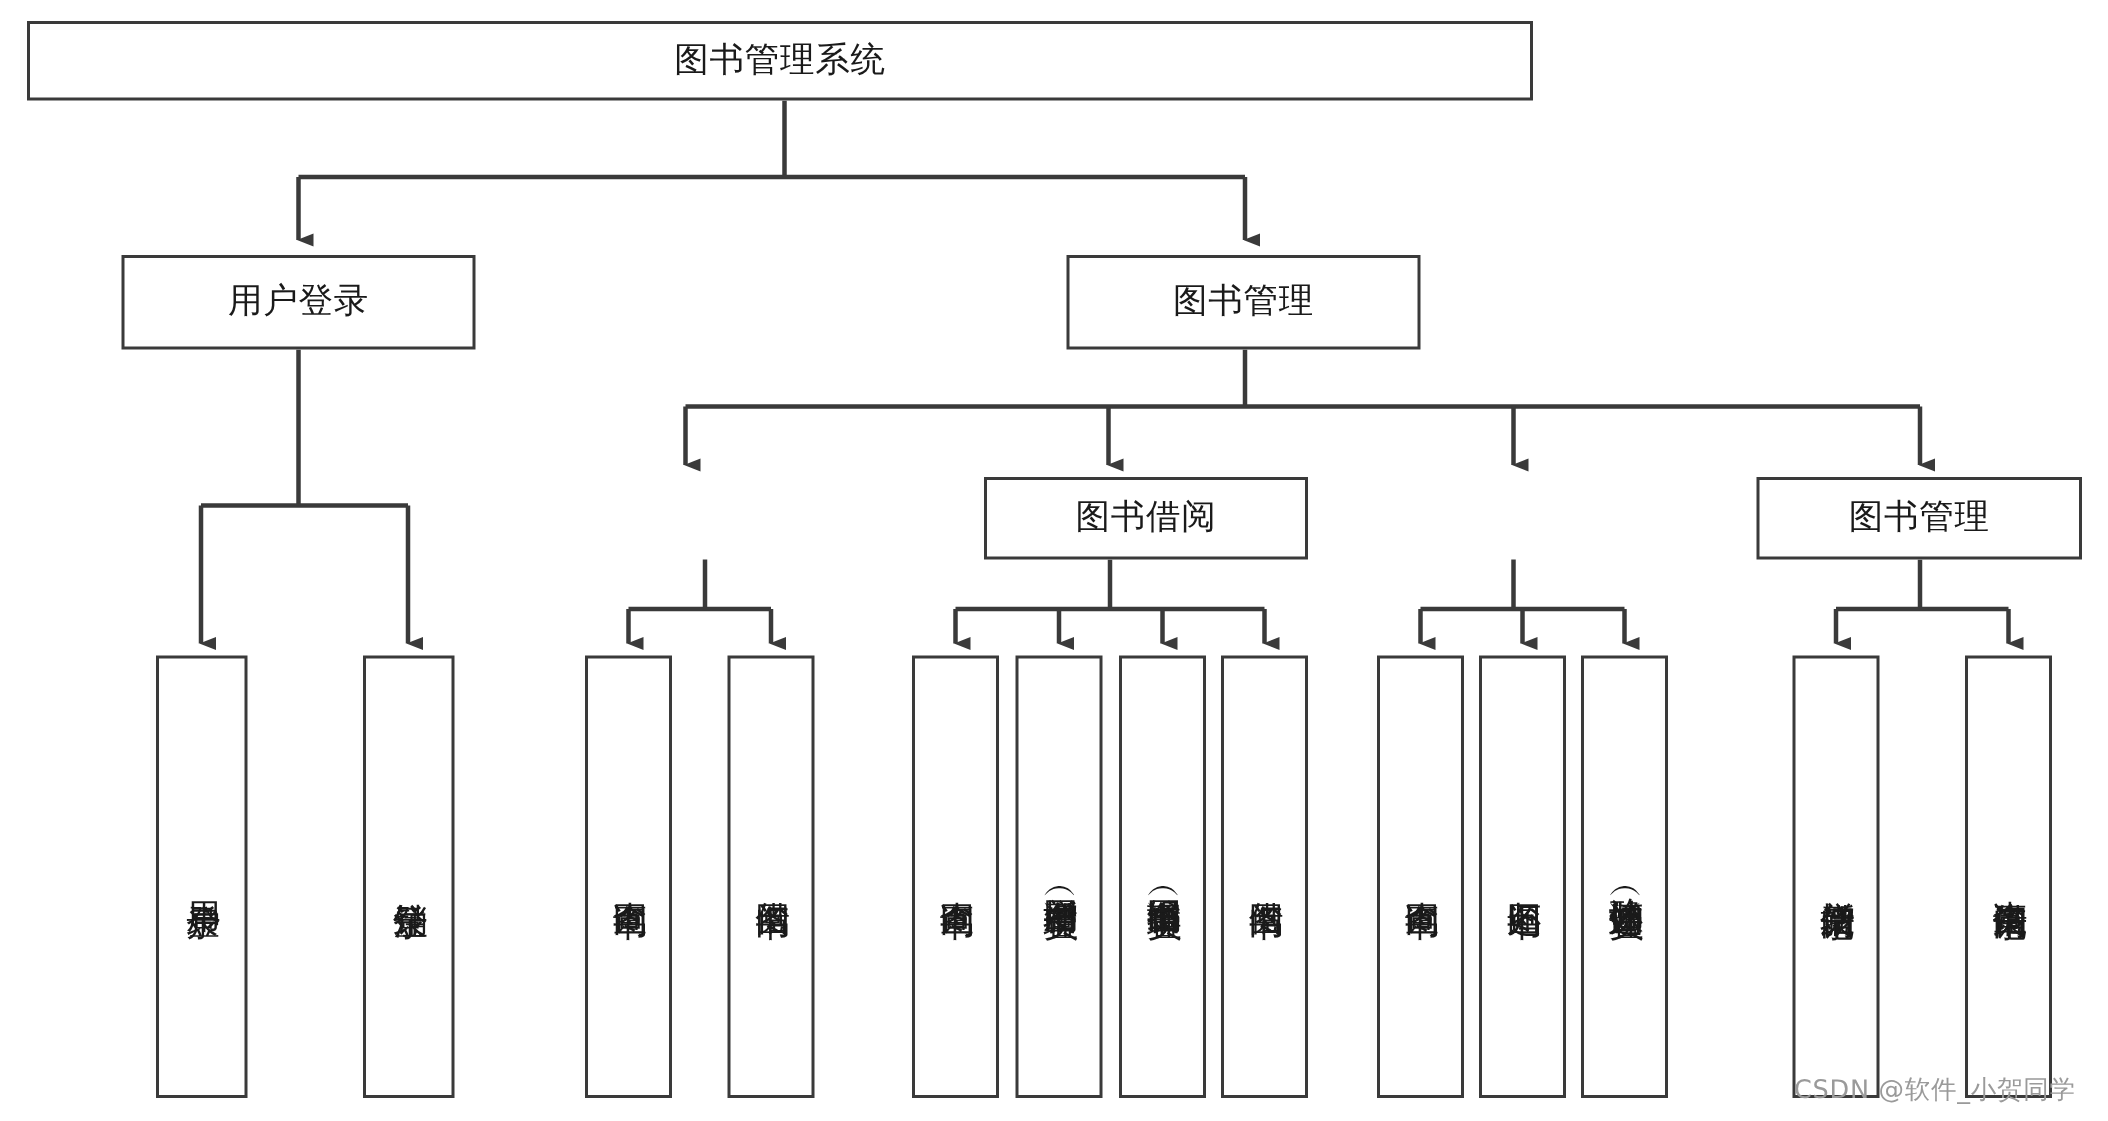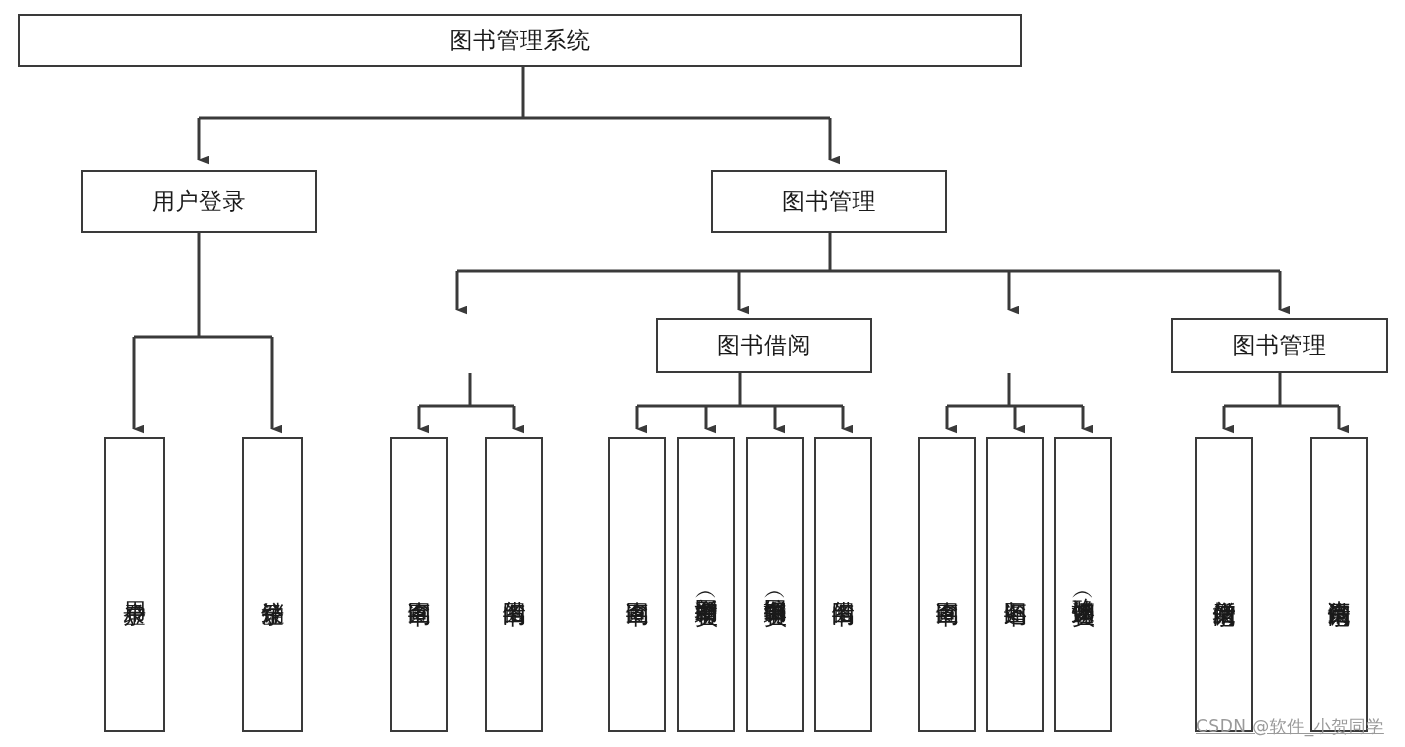--- a/index.html
+++ b/index.html
@@ -167,15 +167,15 @@
   <div class="node node-v" style="left: 1054px; top: 437px; width: 58px; height: 295px;">
     <span class="node-label">确认归还（管理员）</span>
   </div>
   <div class="node node-v" style="left: 1195px; top: 437px; width: 58px; height: 295px;">
     <span class="node-label">新增借阅记录</span>
   </div>
   <div class="node node-v" style="left: 1310px; top: 437px; width: 58px; height: 295px;">
     <span class="node-label">查询借阅记录</span>
   </div>
 
-  <div id="watermark" style="left: 1196px; top: 715px; text-decoration: underline;">CSDN @软件_小贺同学</div>
+  <div id="watermark" style="left: 1196px; top: 715px;">CSDN @软件_小贺同学</div>
 
 </div>
 
 </body></html>

